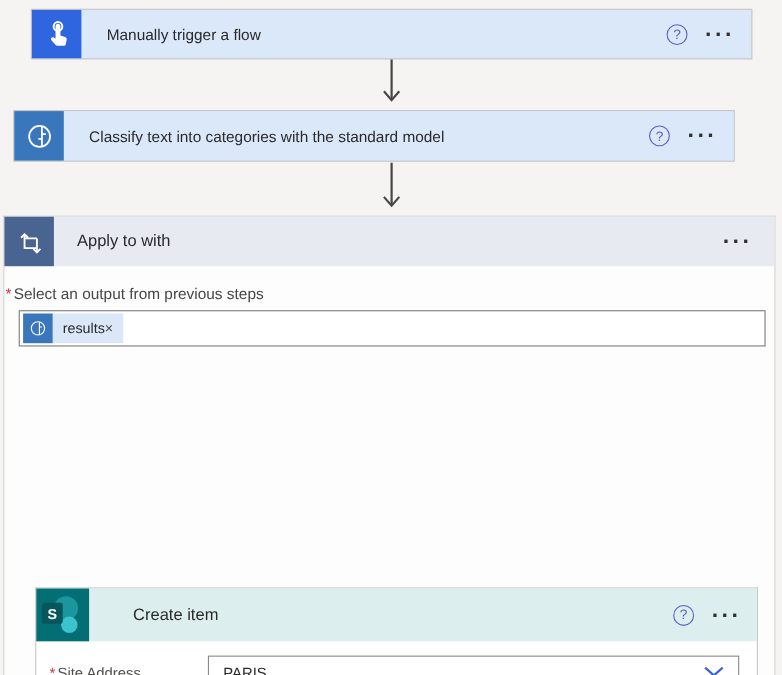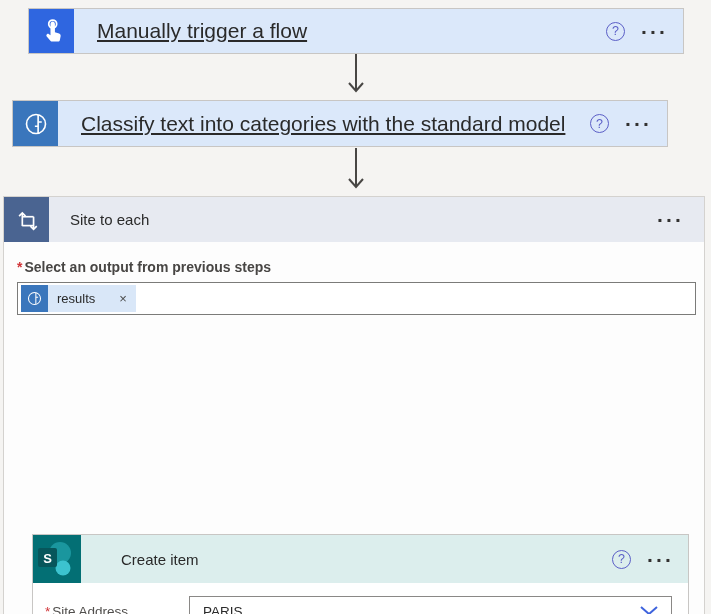--- a/index.html
+++ b/index.html
@@ -12,52 +12,52 @@
   
   .action-card{
     position:absolute;display:flex;align-items:stretch;box-sizing:border-box;
     background:#dbe8fa;border:1px solid #c8c6c4;cursor:pointer;
   }
   #trigger-card{left:28px;top:8px;width:656px;height:46px;}
   #classify-card{left:12px;top:100px;width:656px;height:47px;}
   .card-icon{flex:0 0 45px;display:flex;align-items:center;justify-content:center;}
   .card-icon.trigger{background:#2f66e0;}
   .card-icon.ai{background:#3a76bc;}
-  .card-title{flex:1;display:flex;align-items:center;padding-left:23px;font-size:21px;text-decoration:underline;}
+  .card-title{flex:1;display:flex;align-items:center;padding-left:23px;font-size:14px;}
   .card-actions{display:flex;align-items:center;gap:16px;padding-right:15px;}
   .help-badge{
     width:19px;height:19px;border-radius:50%;border:1.5px solid #5b5fc7;color:#5b5fc7;
     font-size:12.5px;display:flex;align-items:center;justify-content:center;box-sizing:border-box;
     background:transparent;cursor:pointer;
   }
   .dots{font-size:21px;font-weight:bold;letter-spacing:2px;color:#323130;line-height:1;cursor:pointer;user-select:none;}
   
   .connector{position:absolute;left:347px;width:18px;}
   #arrow1{top:53px;height:47px;}
   #arrow2{top:147px;height:49px;}
   
   #apply-container{
     position:absolute;left:3px;top:196px;width:702px;height:418px;box-sizing:border-box;
     background:#fdfdfd;border:1px solid #d4d2cf;border-bottom:none;
   }
   #apply-header{height:45px;display:flex;align-items:stretch;background:#e7eaf1;cursor:pointer;}
   .loop-icon-box{flex:0 0 45px;background:#4a6491;display:flex;align-items:center;justify-content:center;}
   #apply-title{flex:1;display:flex;align-items:center;padding-left:21px;font-size:15px;}
   #apply-header .card-actions{padding-right:20px;}
-  .select-label{margin:17px 0 7px 13px;font-size:14px;color:#484644;font-weight:bold;}
+  .select-label{margin:17px 0 7px 1px;font-size:14px;color:#484644;}
   .req{color:#d13438;margin-right:2px;}
   #select-output-box{
     margin-left:13px;width:679px;height:33px;box-sizing:border-box;background:#fff;
     border:1px solid #7b7b79;display:flex;align-items:center;padding:2px 3px;cursor:text;
   }
   
   .token{display:inline-flex;align-items:stretch;height:27px;cursor:pointer;}
   .tok-icon{flex:0 0 27px;display:flex;align-items:center;justify-content:center;}
   .tok-icon.ai{background:#3a76bc;}
-  .tok-chip{background:#d9e7f8;display:flex;align-items:center;gap:24px;padding:0 9px;font-size:13px;color:#2a2a2a;}
+  .tok-chip{background:#d9e7f8;display:flex;align-items:center;gap:0;padding:0 9px;font-size:13px;color:#2a2a2a;}
   .tok-x{color:#4a4a4a;font-size:13px;}
   
   #create-card{
     position:absolute;left:28px;top:337px;width:657px;height:277px;box-sizing:border-box;
     background:#fff;border:1px solid #c8c6c4;border-bottom:none;
   }
   #create-header{height:48px;display:flex;align-items:stretch;background:#dceeed;cursor:pointer;}
   .sp-icon-box{flex:0 0 48px;background:#036f74;display:flex;align-items:center;justify-content:center;}
   #create-title{flex:1;display:flex;align-items:center;padding-left:24px;font-size:15px;margin-left:16px;}
   #create-header .card-actions{padding-right:14px;}
@@ -121,21 +121,21 @@
     <div class="loop-icon-box">
       <svg width="30" height="30" viewBox="0 0 32 32" fill="none" stroke="#fff" stroke-width="1.8">
         <path d="M11 22.5 V9"></path>
         <path d="M7.6 11.9 L11 8.5 L14.4 11.9"></path>
         <path d="M11 12.5 H23"></path>
         <path d="M23 12.5 V25.5"></path>
         <path d="M19.6 22.6 L23 26 L26.4 22.6"></path>
         <path d="M23 22 H11"></path>
       </svg>
     </div>
-    <div id="apply-title">Site to each</div>
+    <div id="apply-title">Apply to with</div>
     <div class="card-actions">
       <div class="dots">···</div>
     </div>
   </div>
 
   <div class="select-label">
     <span class="req">*</span><span>Select an output from previous steps</span>
   </div>
 
   <div id="select-output-box">

